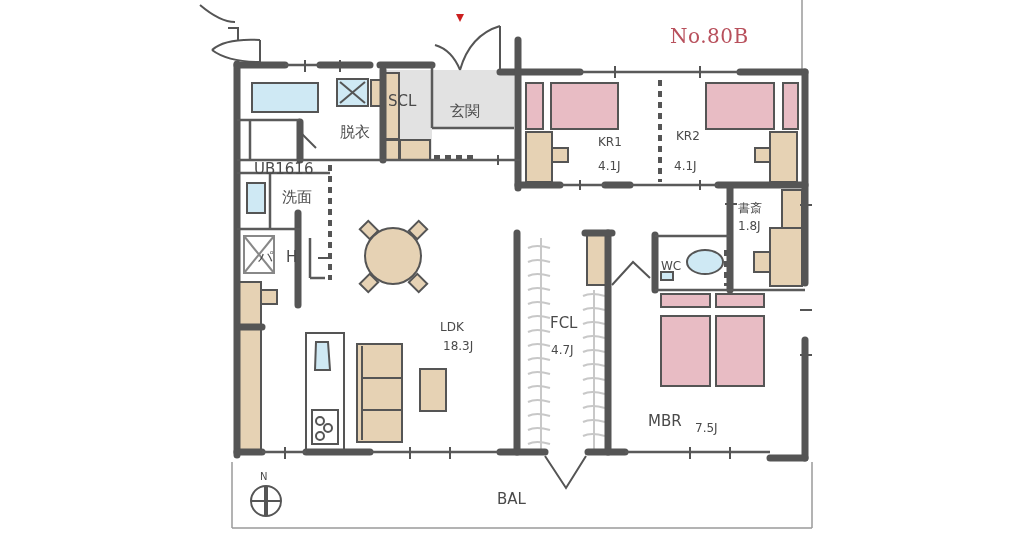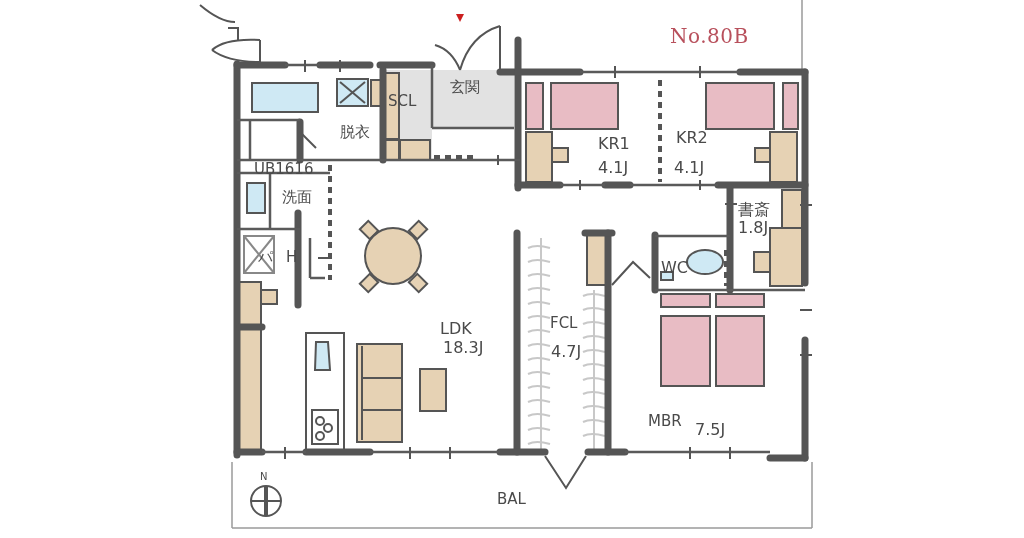--- a/index.html
+++ b/index.html
@@ -1,20 +1,20 @@
 <!DOCTYPE html>
 <html><head>
 <meta charset="utf-8">
 <style>
   html,body{margin:0;padding:0;background:#ffffff;}
   body{width:1024px;height:538px;overflow:hidden;position:relative;font-family:"DejaVu Sans","Liberation Sans",sans-serif;}
   #plan{position:absolute;left:0;top:0;}
   .title{position:absolute;left:670px;top:24px;font-family:"DejaVu Serif","Liberation Serif",serif;font-size:20px;color:#b8505c;letter-spacing:0.5px;}
   .lbl{position:absolute;font-family:"DejaVu Sans","Liberation Sans",sans-serif;color:#4a4a4a;font-size:14px;line-height:1;white-space:nowrap;}
-  .lbl.sm{font-size:16px;}
+  .lbl.sm{font-size:12px;}
   .lbl.md{font-size:15px;}
 </style>
 </head>
 <body>
 
 <svg id="plan" width="1024" height="538" viewBox="0 0 1024 538" xmlns="http://www.w3.org/2000/svg">
 
   <g stroke="#9a9a9a" stroke-width="1.5" fill="none">
     <line x1="232" y1="462" x2="232" y2="528"></line>
     <line x1="232" y1="528" x2="812" y2="528"></line>
@@ -205,21 +205,21 @@
     <line x1="266" y1="486" x2="266" y2="516" stroke-width="4"></line>
     <line x1="251" y1="501" x2="281" y2="501"></line>
   </g>
 </svg>
 
 <div class="title">No.80B</div>
 
 <div class="lbl md" style="left:254px;top:133px;margin-top:29px;">UB1616</div>
 <div class="lbl md" style="left:340px;top:125px;">脱衣</div>
 <div class="lbl md" style="left:388px;top:94px;">SCL</div>
-<div class="lbl md" style="left:450px;top:80px;">玄関</div>
+<div class="lbl md" style="left:450px;top:104px;">玄関</div>
 
 <div class="lbl sm" style="left:598px;top:136px;">KR1</div>
 <div class="lbl sm" style="left:598px;top:160px;">4.1J</div>
 <div class="lbl sm" style="left:676px;top:130px;">KR2</div>
 <div class="lbl sm" style="left:674px;top:160px;">4.1J</div>
 
 <div class="lbl md" style="left:282px;top:190px;">洗面</div>
 <div class="lbl md" style="left:258px;top:250px;">パ</div>
 <div class="lbl md" style="left:286px;top:250px;">H</div>
 

